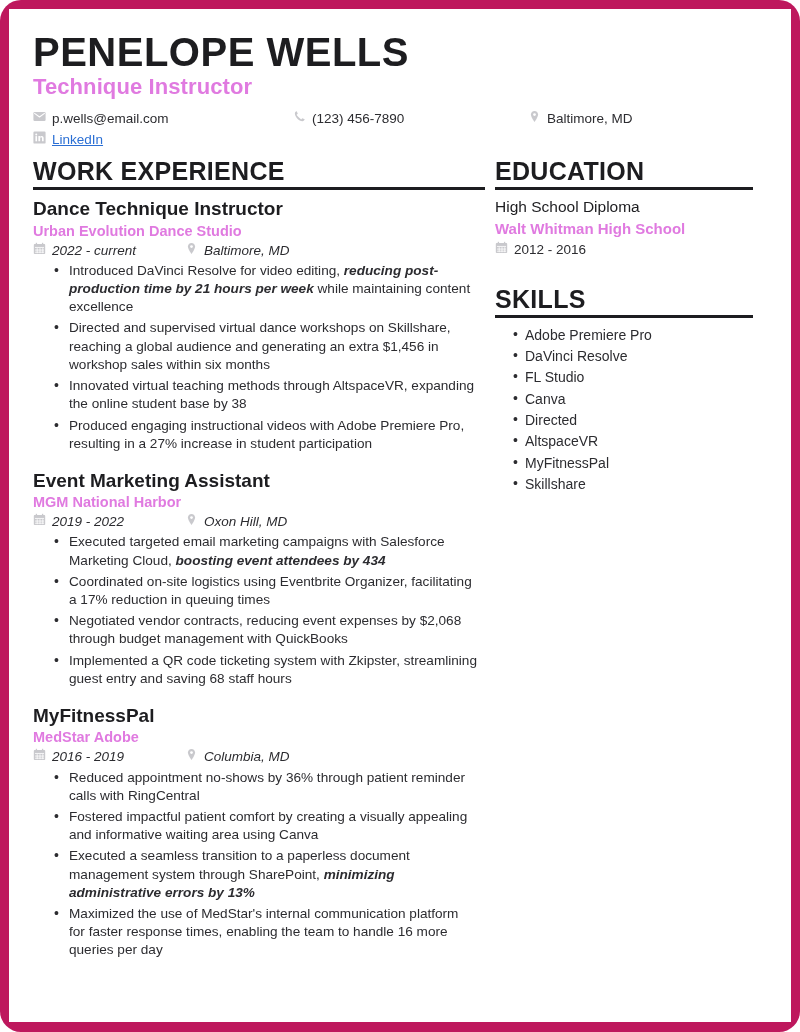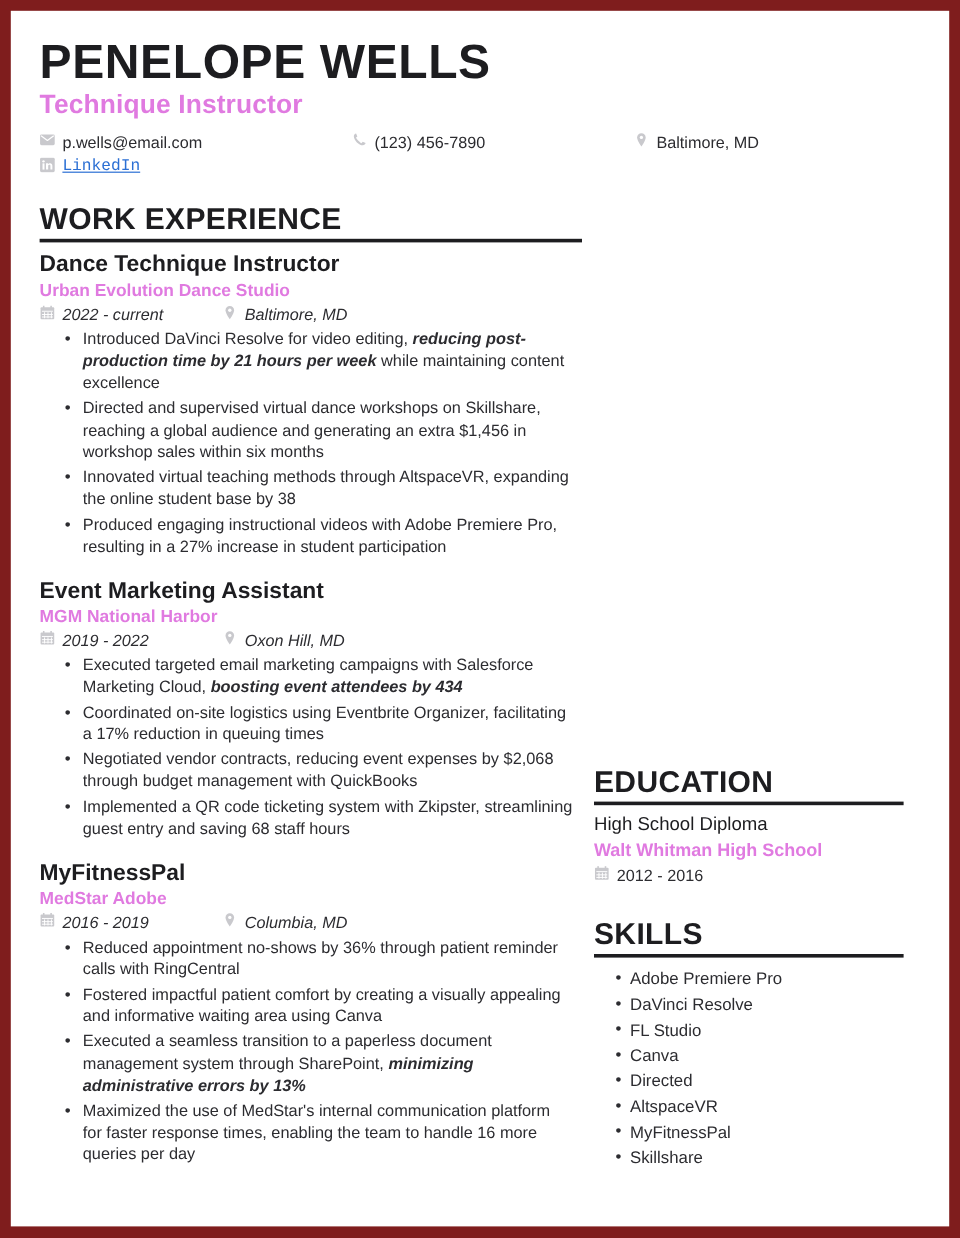--- a/index.html
+++ b/index.html
@@ -12,22 +12,23 @@
     height: 1032px;
     font-family: "Liberation Sans", sans-serif;
     -webkit-font-smoothing: antialiased;
   }
 
   
   .page-frame {
     box-sizing: border-box;
     width: 800px;
     height: 1032px;
-    background: #7f1d1d;
+    background: #be185d;
     padding: 9px 9px 10px 9px;
+    border-radius: 21px;
   }
   .page {
     box-sizing: border-box;
     width: 782px;
     height: 1013px;
     background: #ffffff;
     position: relative;
     overflow: hidden;
     padding: 22px 14px 0 24px;
   }
@@ -66,28 +67,27 @@
   .c-email  { width: 260px; }
   .c-phone  { width: 235px; }
   .c-loc    { flex: 1; }
 
   .contact-cell .ico { margin-right: 6px; flex: none; display:block; }
 
   .linkedin-link {
     color: #2b6fd4;
     text-decoration: underline;
     font-size: 13.5px;
-    font-family: Liberation Mono, monospace;
   }
 
   
   .columns {
     display: flex;
-    align-items: flex-end;
-    margin-top: 22px;
+    align-items: flex-start;
+    margin-top: 10px;
   }
   .col-left  { width: 462px; flex: none; padding-right: 18px; box-sizing: border-box; }
   .col-right { width: 282px; flex: none; }
 
   .sec-title {
     font-size: 25px;
     font-weight: bold;
     color: #1d1d20;
     letter-spacing: 0.3px;
     line-height: 1.05;

